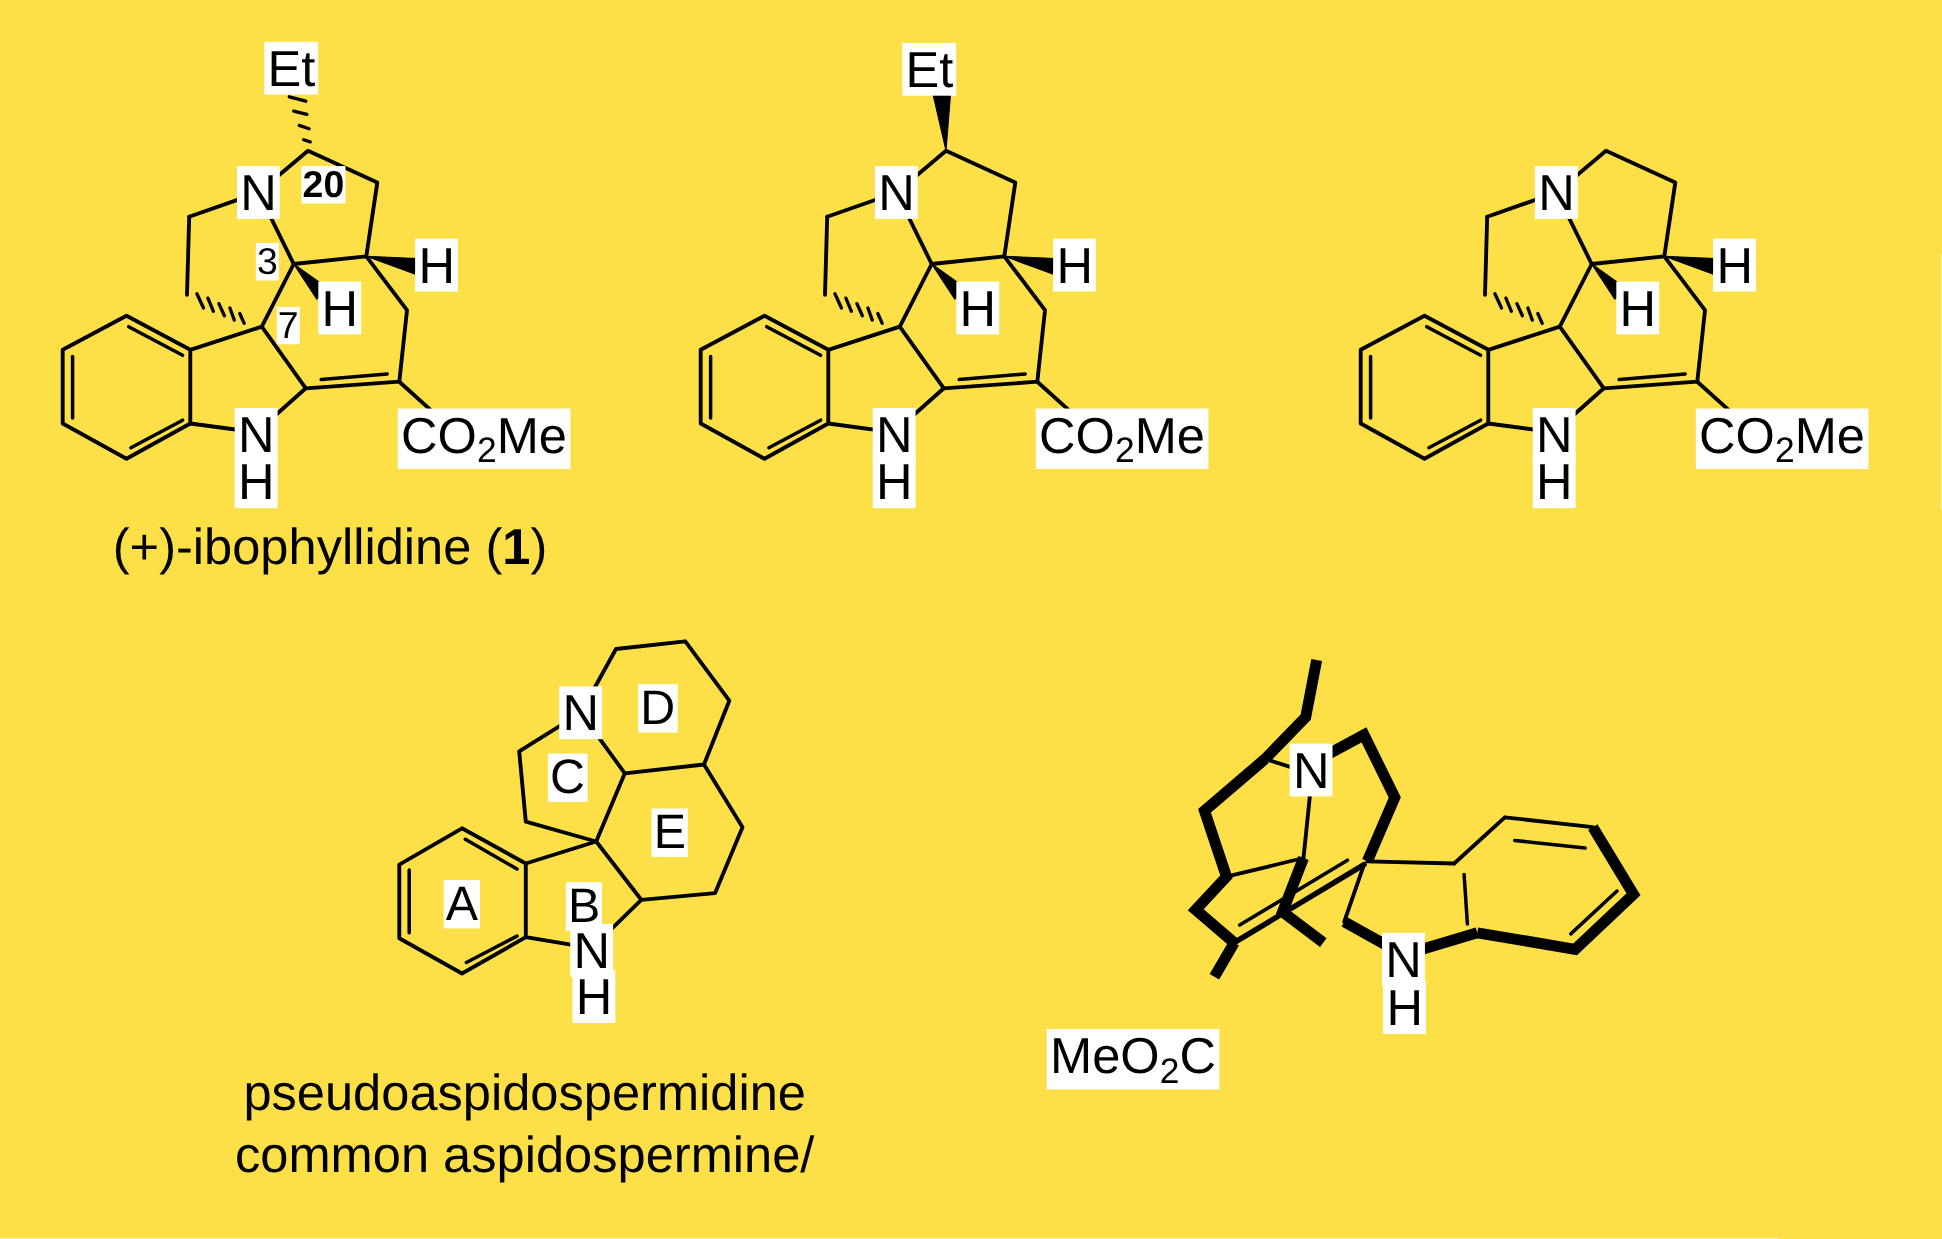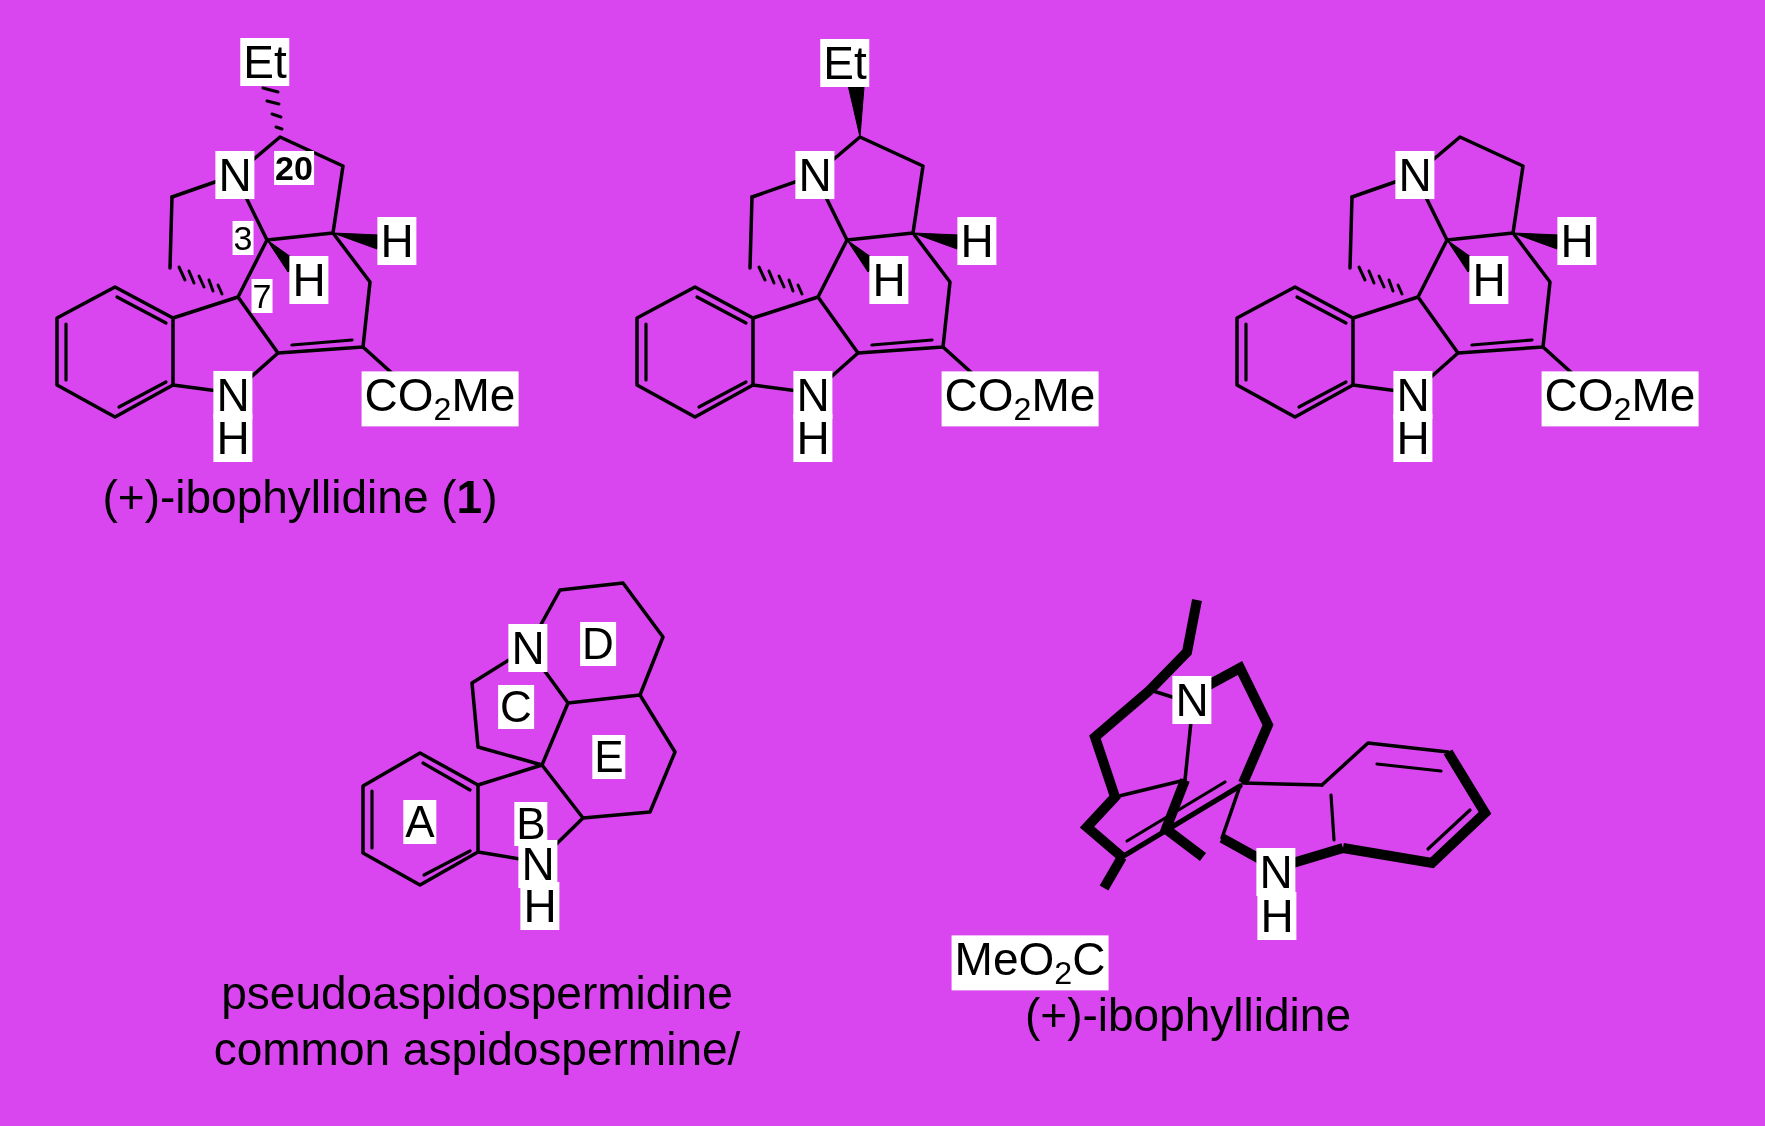--- a/index.html
+++ b/index.html
@@ -1,19 +1,19 @@
 <!DOCTYPE html>
 <html><head>
 <meta charset="utf-8">
 <style>
   html,body{margin:0;padding:0;background:#fff;}
   .stage{
     position:relative;
     width:1765px;height:1126px;
-    background:#d946ef;
+    background:#fde047;
     font-family:"Liberation Sans", sans-serif;
     color:#000;
     overflow:hidden;
   }
   svg.artwork{position:absolute;left:0;top:0;}
   .bond{stroke:#000;stroke-width:3.5;fill:none;stroke-linecap:round;stroke-linejoin:round;}
   .dbl{stroke:#000;stroke-width:3.2;fill:none;stroke-linecap:round;}
   .hash{stroke:#000;stroke-width:3;fill:none;stroke-linecap:round;}
   .wedge{fill:#000;stroke:#000;stroke-width:1;stroke-linejoin:round;}
   .thick{stroke:#000;stroke-width:10;fill:none;stroke-linecap:butt;stroke-linejoin:miter;stroke-miterlimit:12;}
@@ -168,16 +168,15 @@
   <div class="caption" style="left:300px;top:497px;"><span>(+)-ibophyllidine (</span><b>1</b><span>)</span></div>
 
 
 
   <div class="caption" style="left:477px;top:1021px;">
     <div>pseudoaspidospermidine</div>
     <div>common aspidospermine/</div>
   </div>
 
   <div class="caption" style="left:1188px;top:1015px;">
-    <div>(+)-ibophyllidine</div>
   </div>
 
 </div>
 
 </body></html>

